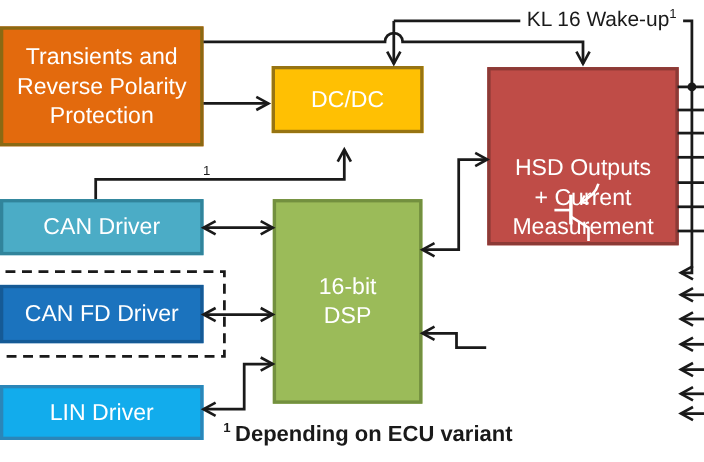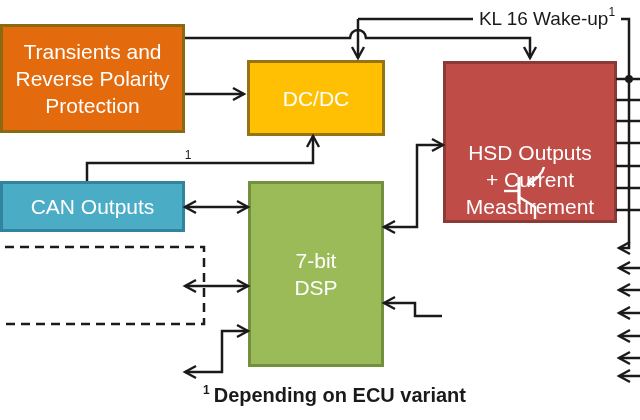--- a/index.html
+++ b/index.html
@@ -32,38 +32,44 @@
 <body>
 
 <div id="stage">
 
   <div class="box" id="box-transients" style="left: 0px; top: 24px; width: 185px; height: 109px; background: rgb(227, 106, 13); border-color: rgb(138, 105, 19);">
     <span>Transients and
 Reverse Polarity
 Protection</span>
   </div>
 
-  <div class="box" id="box-dcdc" style="left: 247px; top: 60px; width: 138px; height: 76px; background: rgb(255, 192, 3); border-color: rgb(151, 116, 18);">
+  <div class="box" id="box-dcdc" style="left: 247px; top: 60px; width: 138px; height: 61px; background: rgb(255, 192, 3); border-color: rgb(151, 116, 18);">
     <span>DC/DC</span>
   </div>
 
   <div class="box" id="box-hsd" style="left: 443px; top: 61px; width: 174px; height: 162px; background: rgb(191, 76, 71); border-color: rgb(140, 58, 54);">
     <span>HSD Outputs
 + Current
 Measurement</span>
   </div>
 
   <div class="box" id="box-can" style="left: 0px; top: 181px; width: 185px; height: 51px; background: rgb(75, 172, 198); border-color: rgb(49, 132, 155);">
-    <span>CAN Outputs</span>
+    <span>CAN Driver</span>
   </div>
 
+  <div class="box" id="box-canfd" style="left: 0px; top: 259px; width: 185px; height: 53px; background: rgb(27, 115, 190); border-color: rgb(21, 90, 150);">
+    <span>CAN FD Driver</span>
+  </div>
 
+  <div class="box" id="box-lin" style="left: 0px; top: 350px; width: 185px; height: 50px; background: rgb(18, 172, 236); border-color: rgb(43, 134, 184);">
+    <span>LIN Driver</span>
+  </div>
 
   <div class="box" id="box-dsp" style="left: 248px; top: 181px; width: 136px; height: 186px; background: rgb(155, 187, 89); border-color: rgb(115, 144, 63);">
-    <span>7-bit
+    <span>16-bit
 DSP</span>
   </div>
 
 
   <svg id="overlay" width="640" height="420" viewBox="0 0 640 420">
     <defs>
       <marker id="arr" markerWidth="18" markerHeight="18" refX="14" refY="8" orient="auto-start-reverse" markerUnits="userSpaceOnUse">
         <path d="M3,2 L14,8 L3,14" fill="none" stroke="#1A1A1A" stroke-width="2.4"></path>
       </marker>
       <marker id="arrw" markerWidth="12" markerHeight="12" refX="8" refY="5" orient="auto" markerUnits="userSpaceOnUse">

